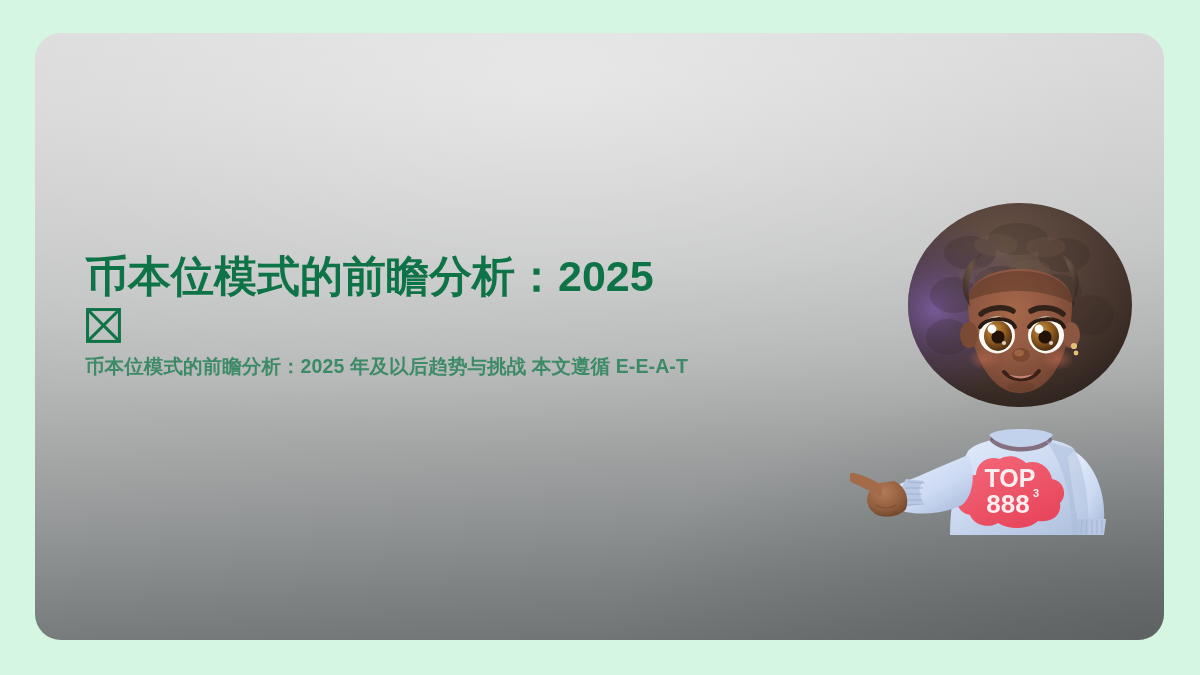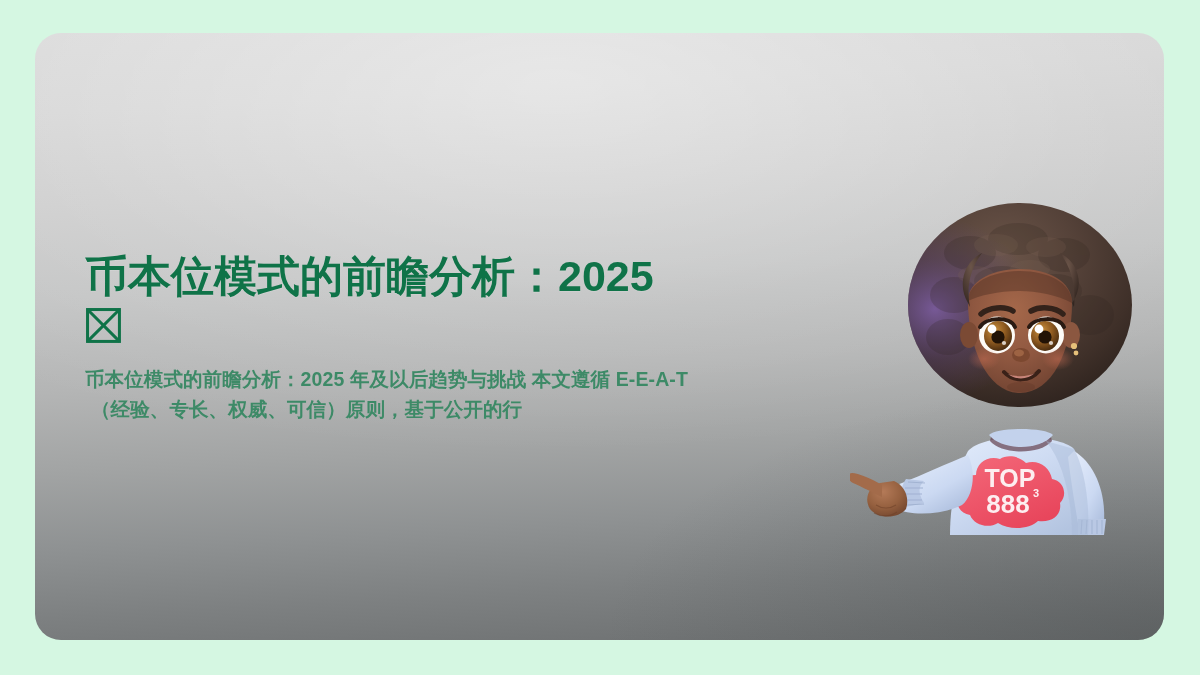--- a/index.html
+++ b/index.html
@@ -52,21 +52,20 @@
   }
   .tofu{
     display:inline-block;
     width:.86em;height:.86em;
     vertical-align:-.05em;
     margin-right:.02em;
     position:relative;
   }
   .tofu svg{display:block;width:100%;height:100%;}
   #subtitle{
-    margin-top:13px;
     color:#3d8a67;
     font-size:19.5px;
     font-weight:bold;
     line-height:1.52;
     letter-spacing:.1px;
     width:712px;
   }
   #subtitle .ln2{display:block;text-indent:6px;}
 
   
@@ -92,21 +91,20 @@
           <svg viewBox="0 0 32 32" aria-hidden="true">
             <rect x="2.2" y="2.2" width="27.6" height="27.6" fill="none" stroke="#0f7348" stroke-width="2.6"></rect>
             <line x1="2.2" y1="2.2" x2="29.8" y2="29.8" stroke="#0f7348" stroke-width="2.6"></line>
             <line x1="29.8" y1="2.2" x2="2.2" y2="29.8" stroke="#0f7348" stroke-width="2.6"></line>
           </svg>
         </span>
       </h1>
 
       <p id="subtitle">
         <span>币本位模式的前瞻分析：2025 年及以后趋势与挑战 本文遵循 E-E-A-T</span>
-        <span class="ln2">（经验、专长、权威、可信）原则，基于公开的行</span>
       </p>
 
     </div>
 
     <div id="mascot">
       <svg viewBox="0 0 330 375" aria-hidden="true">
         <defs>
           <radialGradient id="hairG" cx="42%" cy="26%" r="78%">
             <stop offset="0%" stop-color="#6b5549"></stop>
             <stop offset="42%" stop-color="#554239"></stop>

